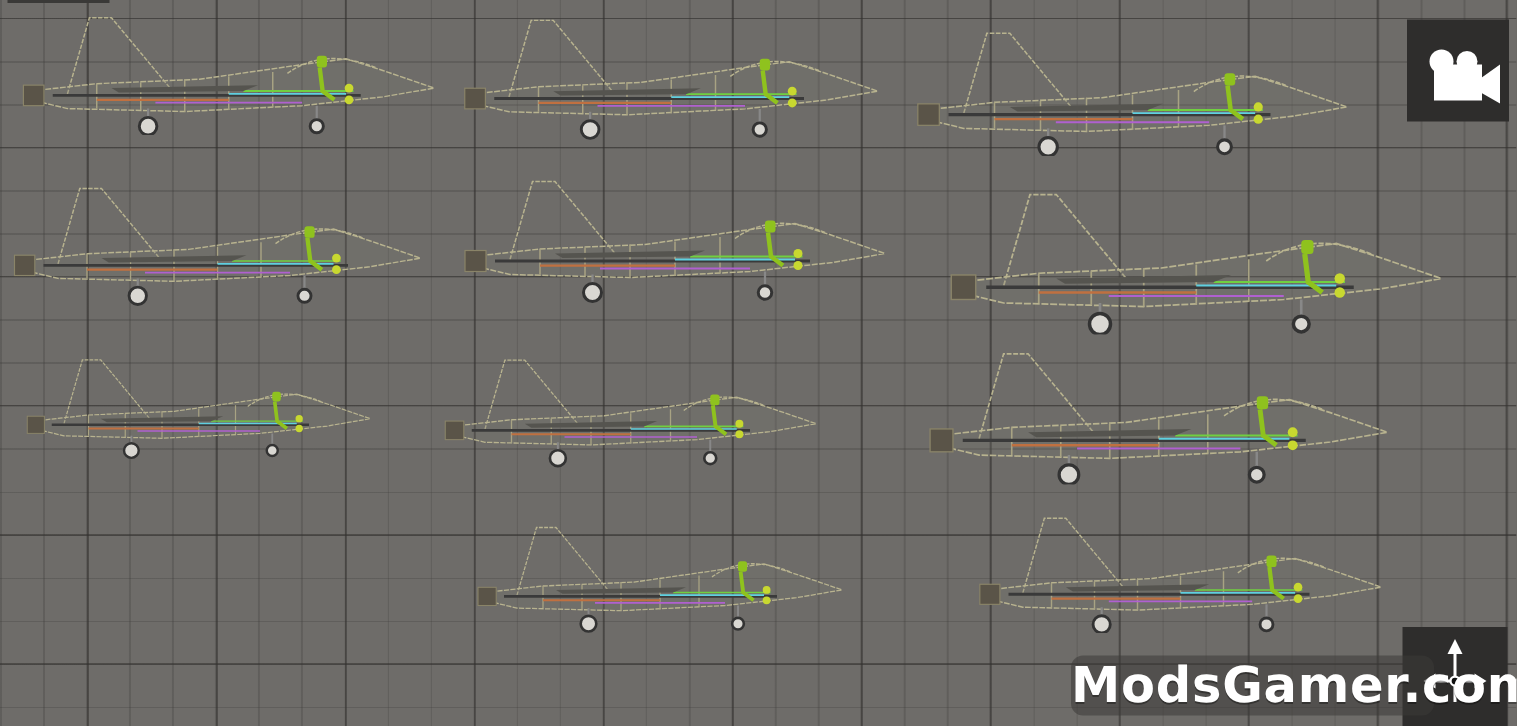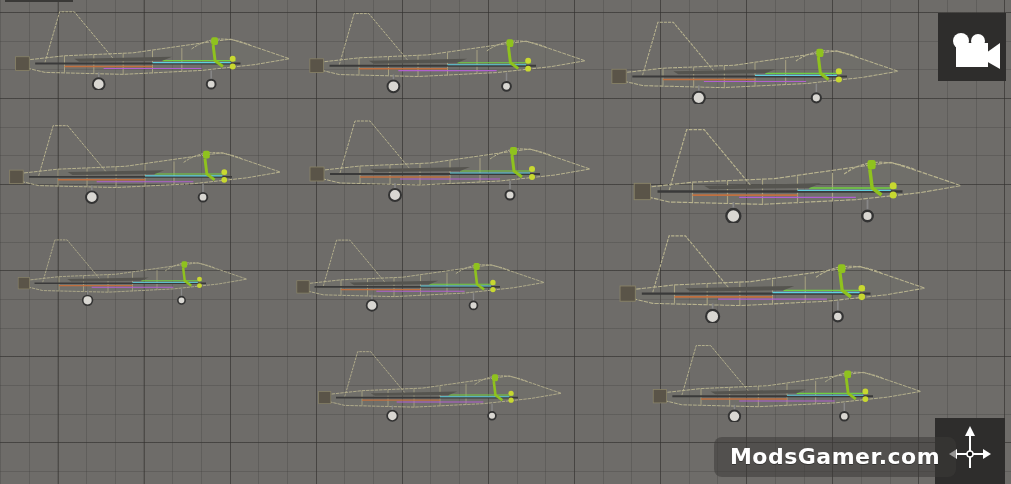--- a/index.html
+++ b/index.html
@@ -30,21 +30,21 @@
     position:absolute; left:938px; top:13px; width:68px; height:68px;
     background:#2e2d2c; cursor:pointer;
   }
   .move-btn {
     position:absolute; left:935px; top:418px; width:70px; height:66px;
     background:#2e2d2c; cursor:pointer;
   }
   .watermark {
     position:absolute; left:714px; top:437px; width:242px; height:40px;
     background:rgba(60,58,56,0.55); border-radius:8px;
-    color:#fff; font-weight:bold; font-size:22px; line-height:40px;
+    color:#fff; font-weight:bold; font-size:33px; line-height:40px;
     text-align:center; letter-spacing:0.5px;
     font-family:"DejaVu Sans", sans-serif;
     text-shadow:0 1px 0 rgba(0,0,0,0.35);
   }
 </style>
 </head>
 <body>
 
 <div class="grid-minor"></div>
 <div class="grid-major"></div>

